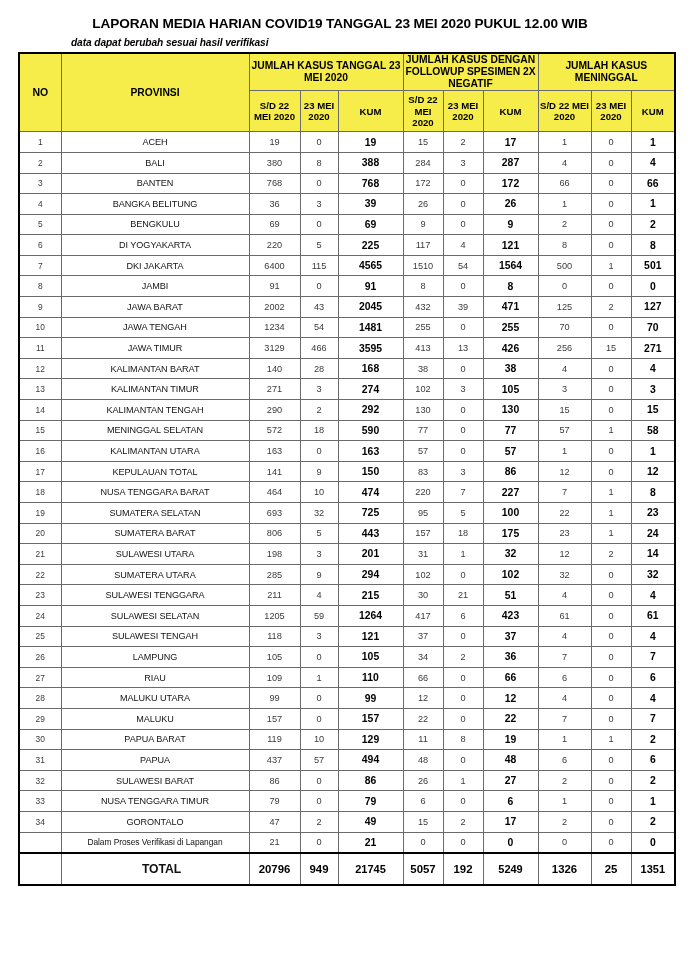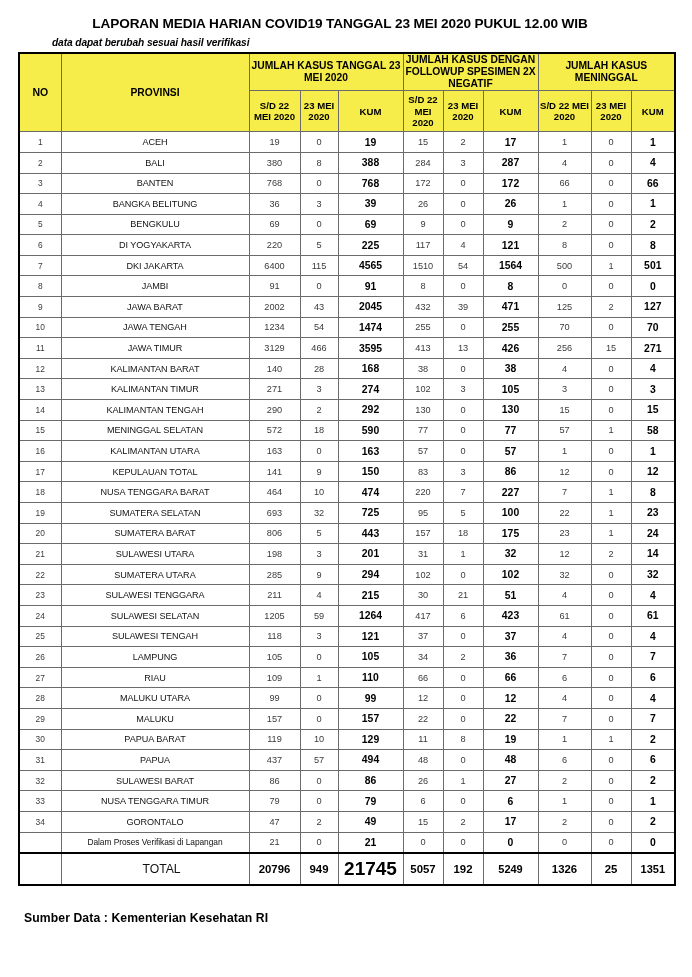--- a/index.html
+++ b/index.html
@@ -25,21 +25,21 @@
     font-size: 13.6px;
     font-weight: bold;
     letter-spacing: -0.1px;
     padding-top: 17px;
     line-height: 1.1;
   }
   .subtitle {
     font-size: 10.2px;
     font-style: italic;
     font-weight: bold;
-    padding-left: 52px;
+    padding-left: 71px;
     padding-top: 5px;
     padding-bottom: 4px;
     letter-spacing: -0.1px;
   }
   .table-wrap {
     padding: 0 18px 0 18px;
   }
   table.report {
     border-collapse: collapse;
     width: 656px;
@@ -90,33 +90,33 @@
     color: #000;
     font-size: 10.4px;
   }
   tr.verif td.prov { font-size: 8.4px; }
   tr.total td {
     height: 30px;
     border-top: 2px solid #000;
   }
   tr.total td.prov {
     font-size: 12.2px;
-    font-weight: normal;
+    font-weight: bold;
     padding-left: 13px;
   }
   tr.total td.num {
     font-weight: bold;
     color: #000;
     font-size: 11.4px;
   }
   tr.total td.kum {
     font-size: 11px;
   }
   tr.total td.kum.big {
-    font-size: 19px;
+    font-size: 11px;
   }
   .source {
     font-size: 12.2px;
     font-weight: bold;
     padding-left: 24px;
     padding-top: 25px;
     letter-spacing: 0.1px;
   }
 </style>
 </head>
@@ -278,21 +278,21 @@
             <td class="kum">471</td>
             <td class="num">125</td>
             <td class="num">2</td>
             <td class="kum">127</td>
           </tr>
           <tr>
             <td class="idx">10</td>
             <td class="prov">JAWA TENGAH</td>
             <td class="num">1234</td>
             <td class="num">54</td>
-            <td class="kum">1474</td>
+            <td class="kum">1481</td>
             <td class="num">255</td>
             <td class="num">0</td>
             <td class="kum">255</td>
             <td class="num">70</td>
             <td class="num">0</td>
             <td class="kum">70</td>
           </tr>
           <tr>
             <td class="idx">11</td>
             <td class="prov">JAWA TIMUR</td>
@@ -628,14 +628,13 @@
             <td class="num">192</td>
             <td class="kum">5249</td>
             <td class="num">1326</td>
             <td class="num">25</td>
             <td class="kum">1351</td>
           </tr>
         </tbody>
     </table>
   </div>
 
-  <div class="source">Sumber Data : Kementerian Kesehatan RI</div>
 </div>
 
 </body></html>

